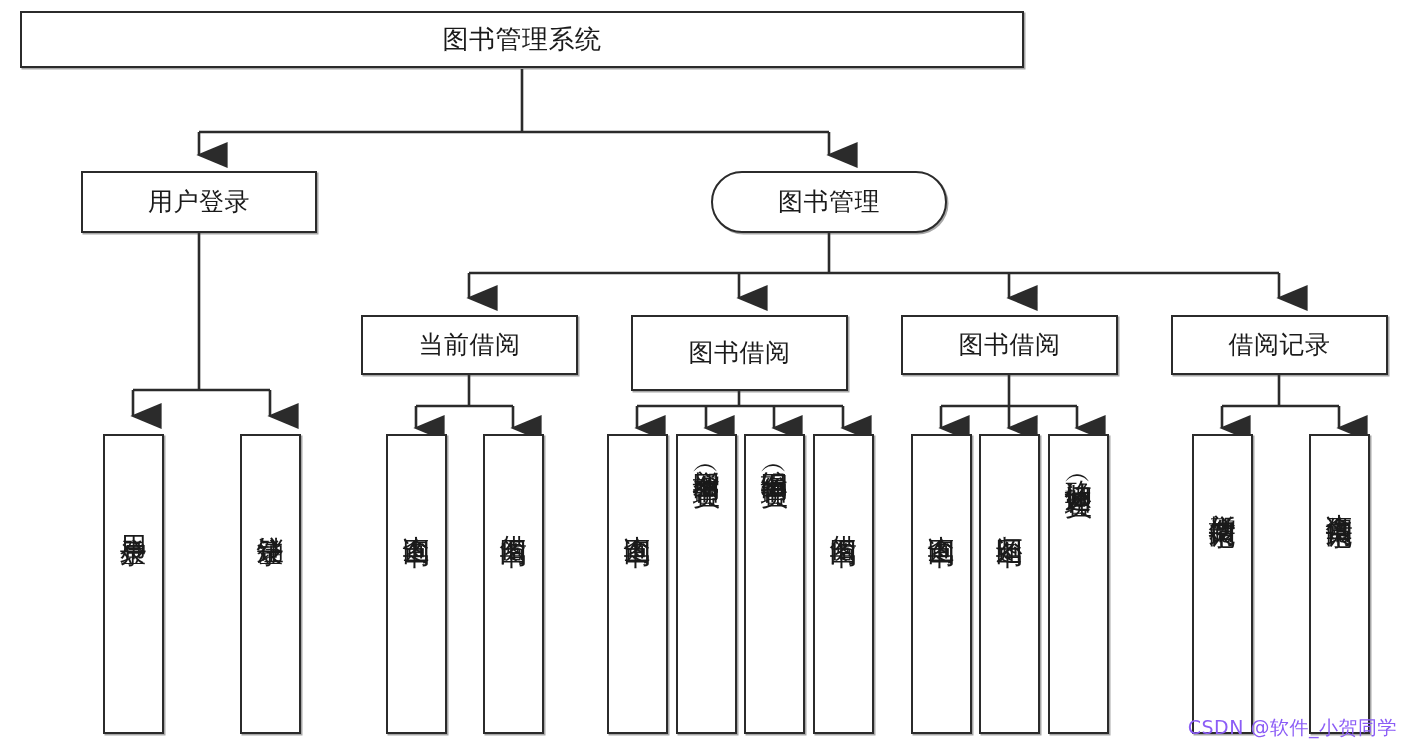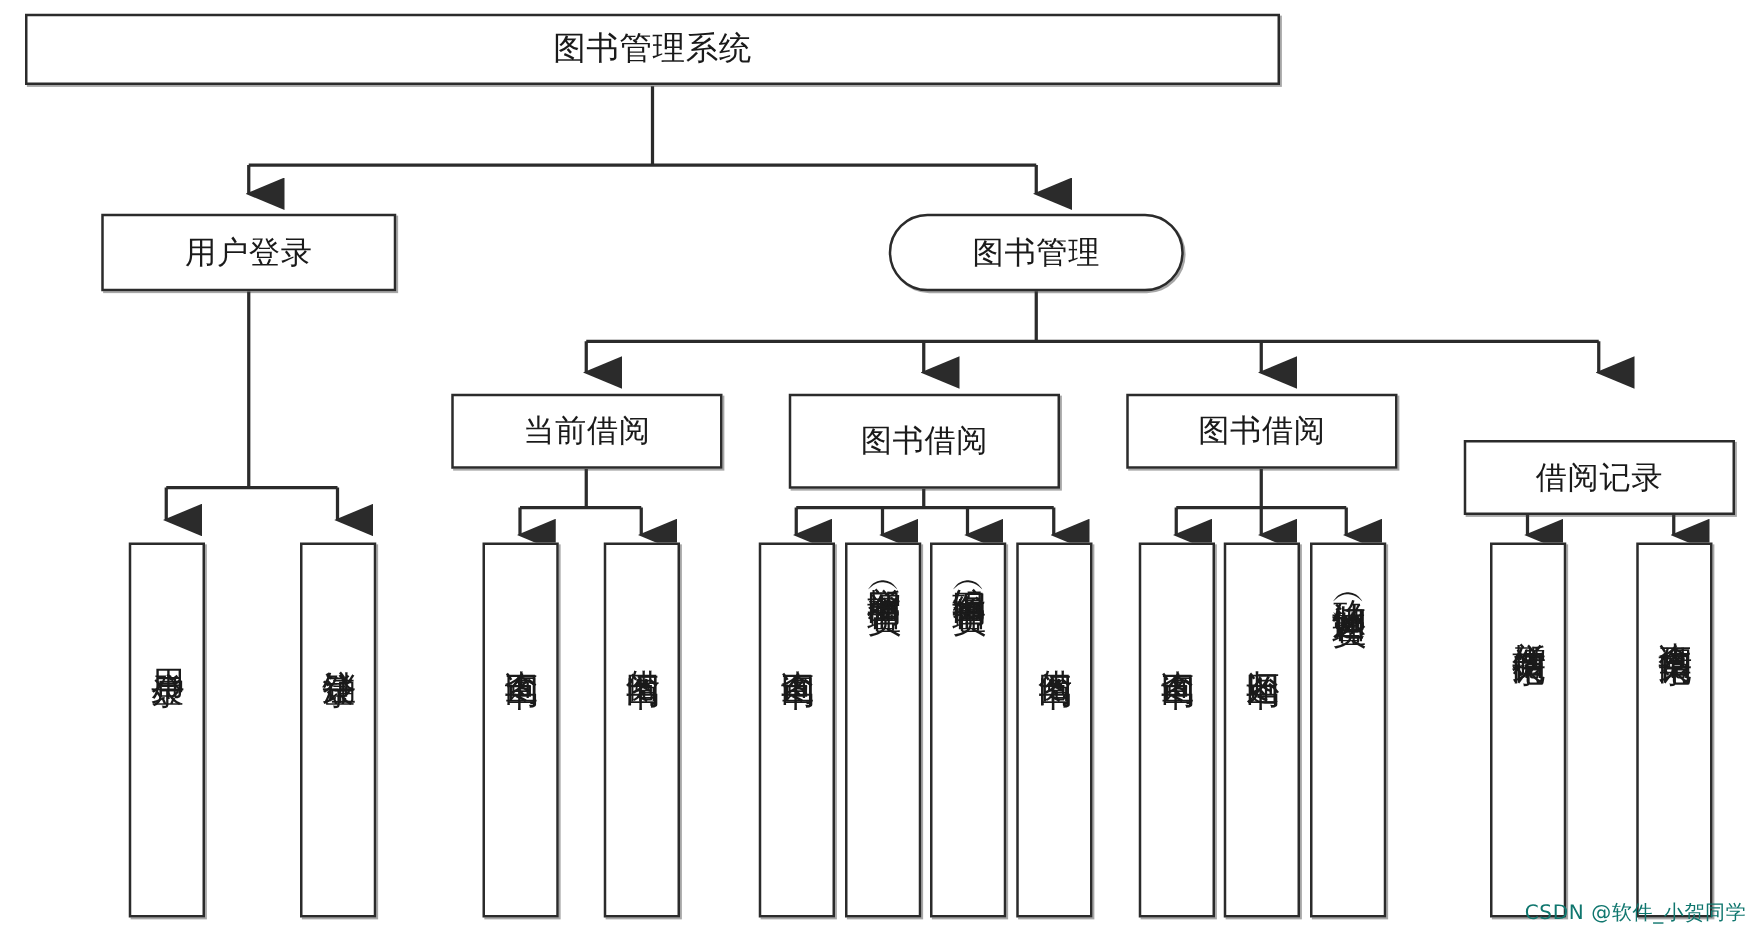--- a/index.html
+++ b/index.html
@@ -67,22 +67,22 @@
   }
   .node.v.mid .lbl { margin-top: 78px; }
   .node.v.tall .lbl { margin-top: 12px; }
   .node.v.tall2 .lbl { margin-top: 22px; }
   .node.v.med .lbl { margin-top: 56px; }
 
   .watermark {
     position: absolute;
     right: 8px;
     bottom: 6px;
-    font-size: 16px;
-    color: #0f766e;
+    font-size: 19px;
+    color: #8b5cf6;
     letter-spacing: 0.5px;
     white-space: nowrap;
     font-family: "DejaVu Sans", "Liberation Sans", sans-serif;
   }
 </style>
 </head>
 <body>
 
 <div id="canvas">
 
@@ -150,21 +150,21 @@
 
   <div class="node h" style="left:361px; top:315px; width:217px; height:60px;">
     <span class="lbl">当前借阅</span>
   </div>
   <div class="node h" style="left:631px; top:315px; width:217px; height:76px;">
     <span class="lbl">图书借阅</span>
   </div>
   <div class="node h" style="left:901px; top:315px; width:217px; height:60px;">
     <span class="lbl">图书借阅</span>
   </div>
-  <div class="node h" style="left:1171px; top:315px; width:217px; height:60px;margin-top:37px;">
+  <div class="node h" style="left:1171px; top:315px; width:217px; height:60px;">
     <span class="lbl">借阅记录</span>
   </div>
 
   <div class="node v mid" style="left:103px; top:434px; width:61px; height:300px;">
     <span class="lbl">用户登录</span>
   </div>
   <div class="node v mid" style="left:240px; top:434px; width:61px; height:300px;">
     <span class="lbl">注销登录</span>
   </div>
 

